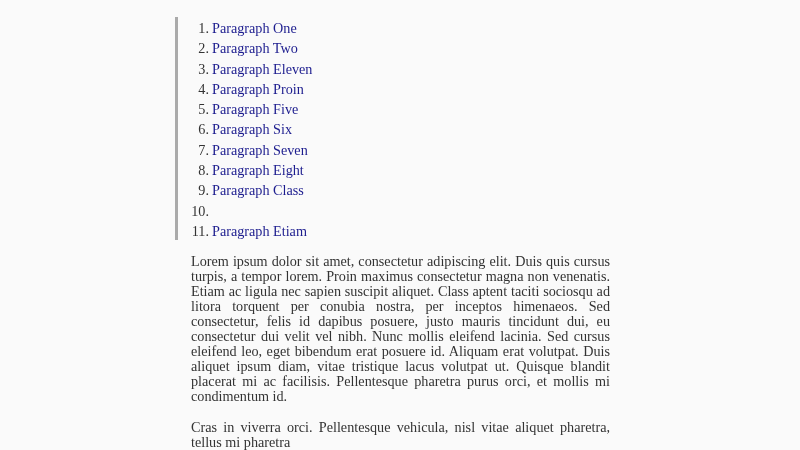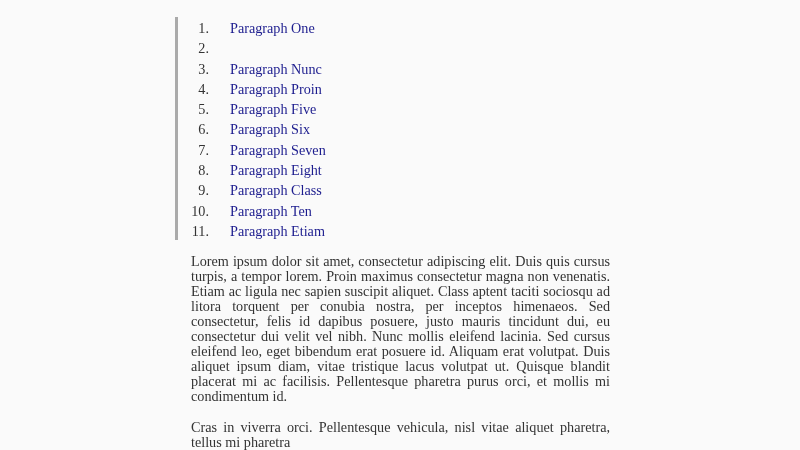--- a/index.html
+++ b/index.html
@@ -47,21 +47,20 @@
       width: 31px;
       text-align: right;
       color: #333333;
     }
     .toc a {
       position: absolute;
       left: 34px;
       color: #1c1c8e;
       text-decoration: none;
       cursor: pointer;
-      margin-left: 18px;
     }
     p {
       margin: 16px;
       text-align: justify;
       line-height: 15px;
     }
     .p1 {
       margin-top: 14px;
     }
     .p2 {
@@ -73,24 +72,25 @@
 
 <div class="content">
   <nav class="toc">
     <ol>
       <li>
           <span class="num-wrap">1.</span>
           <a>Paragraph One</a>
         </li>
       <li>
           <span class="num-wrap">2.</span>
+          <a>Paragraph Two</a>
         </li>
       <li>
           <span class="num-wrap">3.</span>
-          <a>Paragraph Nunc</a>
+          <a>Paragraph Eleven</a>
         </li>
       <li>
           <span class="num-wrap">4.</span>
           <a>Paragraph Proin</a>
         </li>
       <li>
           <span class="num-wrap">5.</span>
           <a>Paragraph Five</a>
         </li>
       <li>
@@ -104,21 +104,20 @@
       <li>
           <span class="num-wrap">8.</span>
           <a>Paragraph Eight</a>
         </li>
       <li>
           <span class="num-wrap">9.</span>
           <a>Paragraph Class</a>
         </li>
       <li>
           <span class="num-wrap">10.</span>
-          <a>Paragraph Ten</a>
         </li>
       <li>
           <span class="num-wrap">11.</span>
           <a>Paragraph Etiam</a>
         </li>
     </ol>
   </nav>
 
   <p class="p1">Lorem ipsum dolor sit amet, consectetur adipiscing elit. Duis quis cursus turpis, a tempor lorem. Proin maximus consectetur magna non venenatis. Etiam ac ligula nec sapien suscipit aliquet. Class aptent taciti sociosqu ad litora torquent per conubia nostra, per inceptos himenaeos. Sed consectetur, felis id dapibus posuere, justo mauris tincidunt dui, eu consectetur dui velit vel nibh. Nunc mollis eleifend lacinia. Sed cursus eleifend leo, eget bibendum erat posuere id. Aliquam erat volutpat. Duis aliquet ipsum diam, vitae tristique lacus volutpat ut. Quisque blandit placerat mi ac facilisis. Pellentesque pharetra purus orci, et mollis mi condimentum id.</p>
   <p class="p2">Cras in viverra orci. Pellentesque vehicula, nisl vitae aliquet pharetra, tellus mi pharetra</p>

